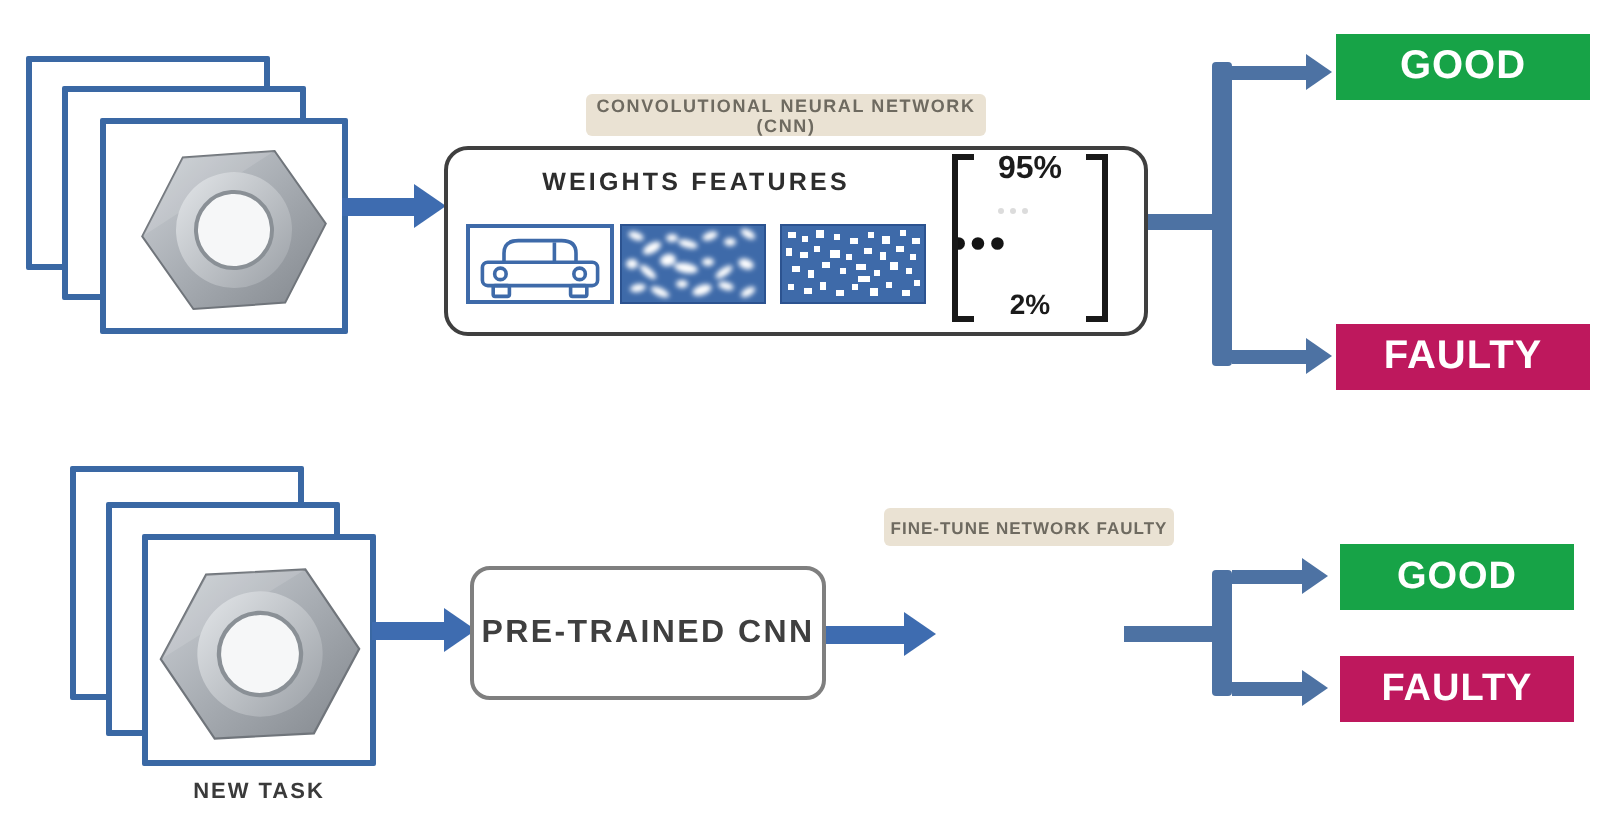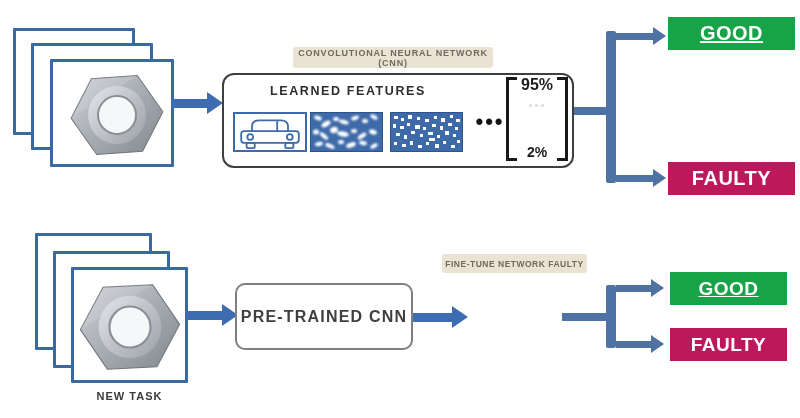--- a/index.html
+++ b/index.html
@@ -29,36 +29,36 @@
        display:flex;align-items:center;justify-content:center;}
   .features-title{position:absolute;left:233px;top:84px;width:230px;text-align:center;
        font-size:12.5px;font-weight:bold;letter-spacing:1.6px;color:#2d2d2d;}
   .tile{position:absolute;top:112px;height:40px;box-sizing:border-box;}
   .tile svg{display:block;width:100%;height:100%;}
   .tile-car{border:2px solid #3e6aa9;background:#fff;}
 
   .ellipsis{position:absolute;left:468px;top:109px;width:44px;text-align:center;
        font-size:22px;font-weight:bold;color:#141414;letter-spacing:2px;}
 
-  .bracket{position:absolute;left:506px;top:77px;width:62px;height:84px;}
+  .bracket{position:absolute;left:476px;top:77px;width:78px;height:84px;}
   .bracket::before{content:"";position:absolute;left:0;top:0;bottom:0;width:11px;
        border:3px solid #191919;border-right:none;box-sizing:border-box;}
   .bracket::after{content:"";position:absolute;right:0;top:0;bottom:0;width:11px;
        border:3px solid #191919;border-left:none;box-sizing:border-box;}
   .prob-high{position:absolute;top:-1px;left:0;right:0;text-align:center;
        font-size:16px;font-weight:bold;color:#1b1b1b;}
   .prob-low{position:absolute;bottom:1px;left:0;right:0;text-align:center;
        font-size:14px;font-weight:bold;color:#1b1b1b;}
   .faint-dots{position:absolute;left:23px;top:27px;width:3px;height:3px;border-radius:50%;
        background:#dcdcdc;box-shadow:6px 0 0 #dcdcdc,12px 0 0 #dcdcdc;}
 
   
   .result{position:absolute;display:flex;align-items:center;justify-content:center;
        color:#ffffff;font-weight:bold;letter-spacing:0.5px;}
-  .result.good{background:#17a347;text-decoration:underline;}
+  .result.good{background:#17a347;}
   .result.faulty{background:#be185d;}
 
   
   .flow-box{position:absolute;background:#ffffff;border:2px solid #7f7f7f;border-radius:10px;
        box-sizing:border-box;display:flex;align-items:center;justify-content:center;
        font-size:16px;font-weight:bold;letter-spacing:1.2px;color:#3f3f3f;}
 
   .caption{position:absolute;text-align:center;font-size:11px;font-weight:bold;
        letter-spacing:1px;color:#3a3a3a;}
 
@@ -101,21 +101,21 @@
   </div>
 
   <div class="harrow" style="left:171px;top:92px;width:52px;height:22px;">
     <div class="shaft"></div>
       <div class="head"></div>
   </div>
 
   <div class="tag" style="left:293px;top:47px;width:200px;height:21px;">CONVOLUTIONAL NEURAL NETWORK (CNN)</div>
 
   <div class="cnn-box"></div>
-  <div class="features-title">LEARNED FEATURES</div>
+  <div class="features-title">WEIGHTS FEATURES</div>
 
   <div class="tile tile-car" style="left:233px;width:74px;">
     <svg viewBox="0 0 74 40" fill="none" stroke="#3e6aa9" stroke-width="2">
       <path d="M17,20 L17,14 Q17,7 25,7 L49,7 Q57,7 57,14 L57,20"></path>
       <path d="M45,8 L45,19"></path>
       <rect x="5" y="19" width="64" height="13" rx="3"></rect>
       <circle cx="15" cy="25.5" r="3.2"></circle>
       <circle cx="59" cy="25.5" r="3.2"></circle>
       <rect x="11" y="32" width="9" height="6" rx="1"></rect>
       <rect x="54" y="32" width="9" height="6" rx="1"></rect>

